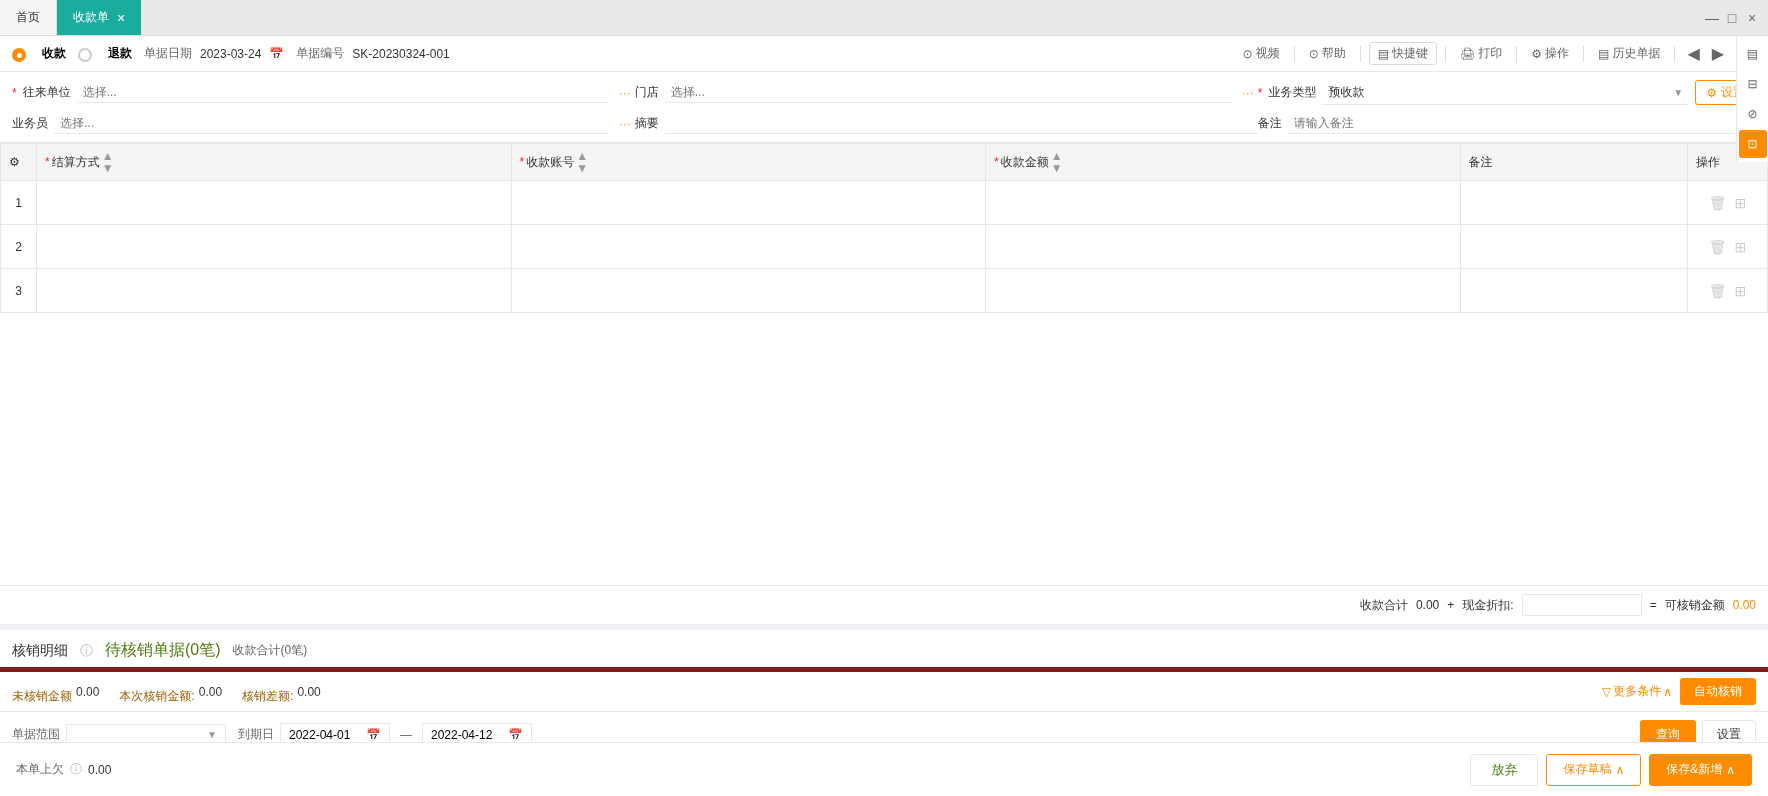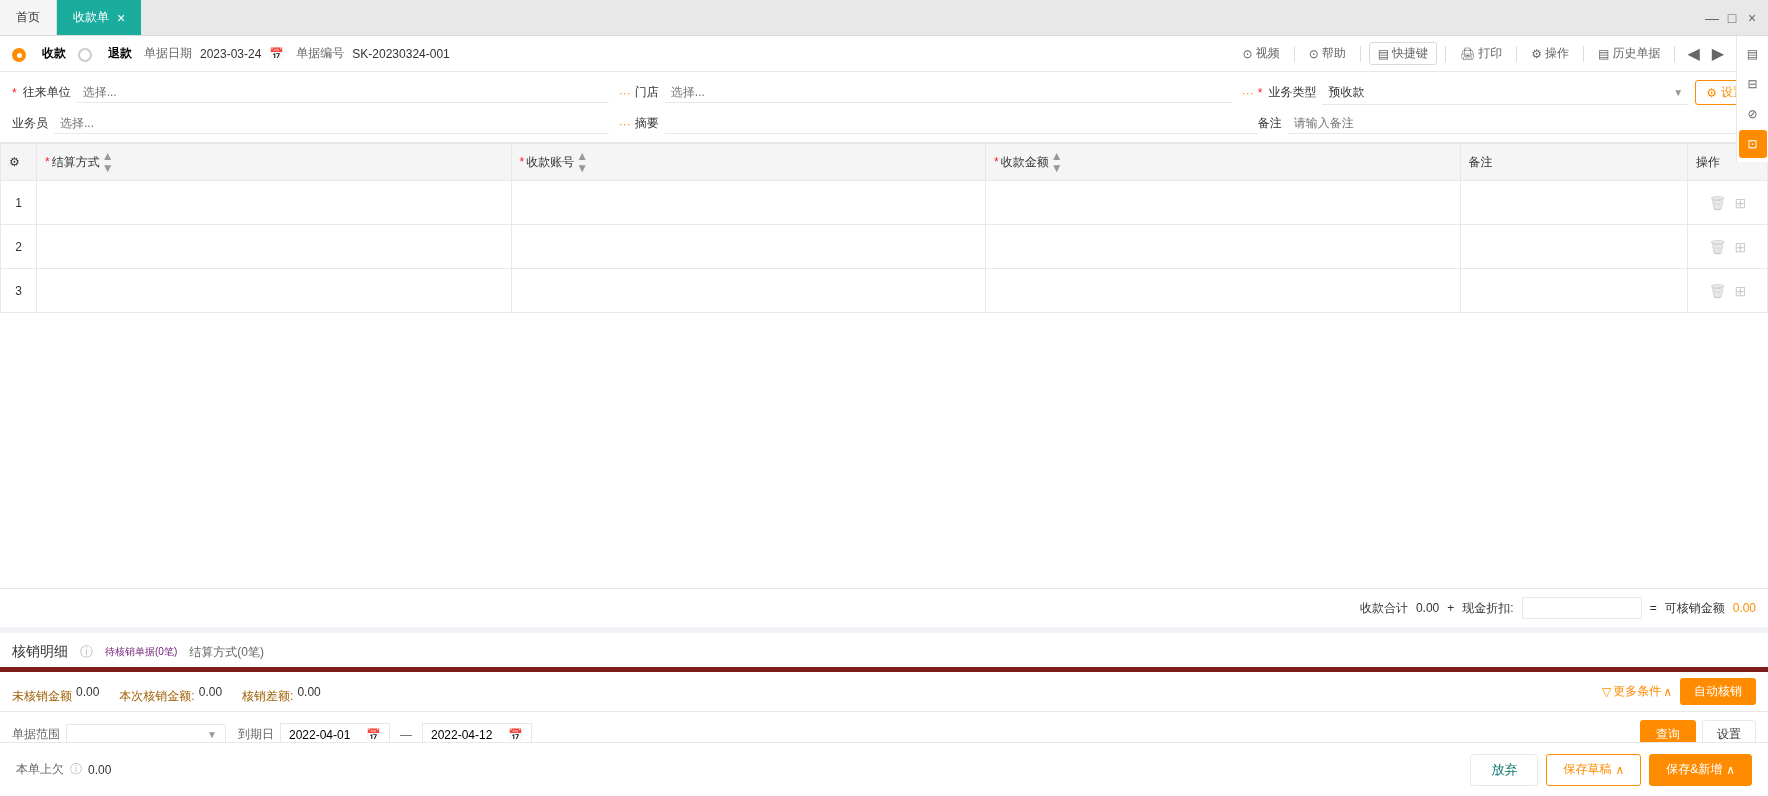--- a/index.html
+++ b/index.html
@@ -93,21 +93,21 @@
 
     
     .section-two { background: #fff; border-top: 6px solid #f0f2f5; }
 
     .section-header {
       display: flex; align-items: center; gap: 12px; padding: 10px 12px 6px;
       border-bottom: 5px solid #7f1d1d;
     }
     .section-title { font-size: 14px; font-weight: 500; color: #333; }
     .info-icon { color: #bbb; cursor: pointer; font-size: 13px; }
-    .tab-pending { color: #701a75; cursor: pointer; font-size: 10px; }
+    .tab-pending { color: #4d7c0f; cursor: pointer; font-size: 16px; }
     .tab-done { color: #666; cursor: pointer; font-size: 12px; }
 
     .stats-row {
       display: flex; align-items: center; gap: 20px; padding: 6px 12px;
       border-bottom: 1px solid #e8e8e8;
     }
     .stat-item { display: flex; align-items: center; gap: 4px; }
     .stat-label { color: #a16207; margin-top: 10px; }
     .stat-value { color: #333; }
     .stats-right { margin-left: auto; display: flex; align-items: center; gap: 8px; }
@@ -154,21 +154,21 @@
     .footer {
       display: flex; align-items: center; justify-content: space-between;
       padding: 8px 16px; border-top: 1px solid #e8e8e8; background: #fff;
       position: fixed; bottom: 0; left: 0; right: 0; height: 54px;
     }
     .footer-left { display: flex; align-items: center; gap: 6px; }
     .footer-text { color: #666; }
     .footer-value { color: #333; font-weight: 500; }
     .footer-right { display: flex; gap: 8px; }
     .btn-abandon {
-      border: 1px solid #e8e8e8; background: #fff; color: #0f766e; border-radius: 3px;
+      border: 1px solid #e8e8e8; background: #fff; color: #4d7c0f; border-radius: 3px;
       padding: 6px 20px; cursor: pointer; font-size: 13px;
     }
     .btn-save-draft {
       border: 1px solid #ff8c00; background: #fff; color: #ff8c00; border-radius: 3px;
       padding: 6px 16px; cursor: pointer; font-size: 13px; display: flex; align-items: center; gap: 4px;
     }
     .btn-save-new {
       border: 1px solid #ff8c00; background: #ff8c00; color: #fff; border-radius: 3px;
       padding: 6px 16px; cursor: pointer; font-size: 13px; display: flex; align-items: center; gap: 4px;
     }
@@ -411,21 +411,21 @@
     <span class="summary-text">=</span>
     <span class="summary-text">可核销金额</span>
     <span class="summary-orange">0.00</span>
   </div>
 
   <div class="section-two">
     <div class="section-header">
       <span class="section-title">核销明细</span>
       <span class="info-icon">ⓘ</span>
       <span class="tab-pending">待核销单据(0笔)</span>
-      <span class="tab-done">结算方式(0笔)</span>
+      <span class="tab-done">收款合计(0笔)</span>
     </div>
 
     <div class="stats-row">
       <div class="stat-item">
         <span class="stat-label">未核销金额</span>
         <span class="stat-value">0.00</span>
       </div>
       <div class="stat-item">
         <span class="stat-label">本次核销金额:</span>
         <span class="stat-value">0.00</span>

